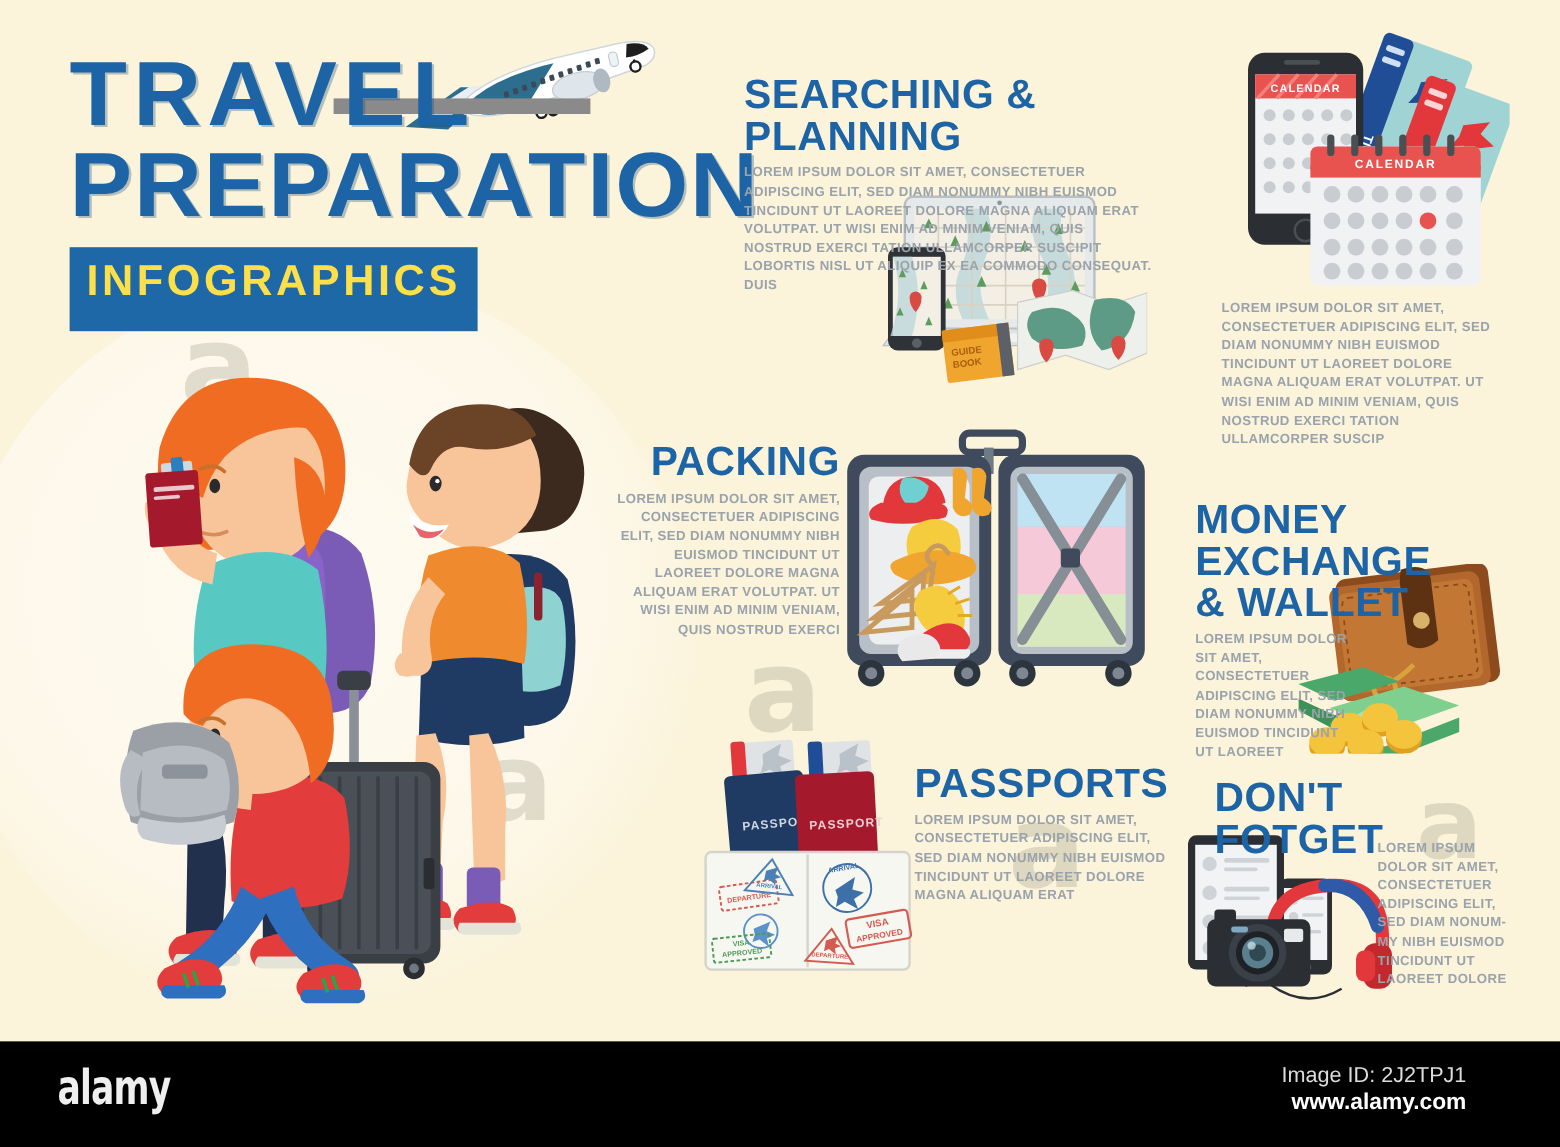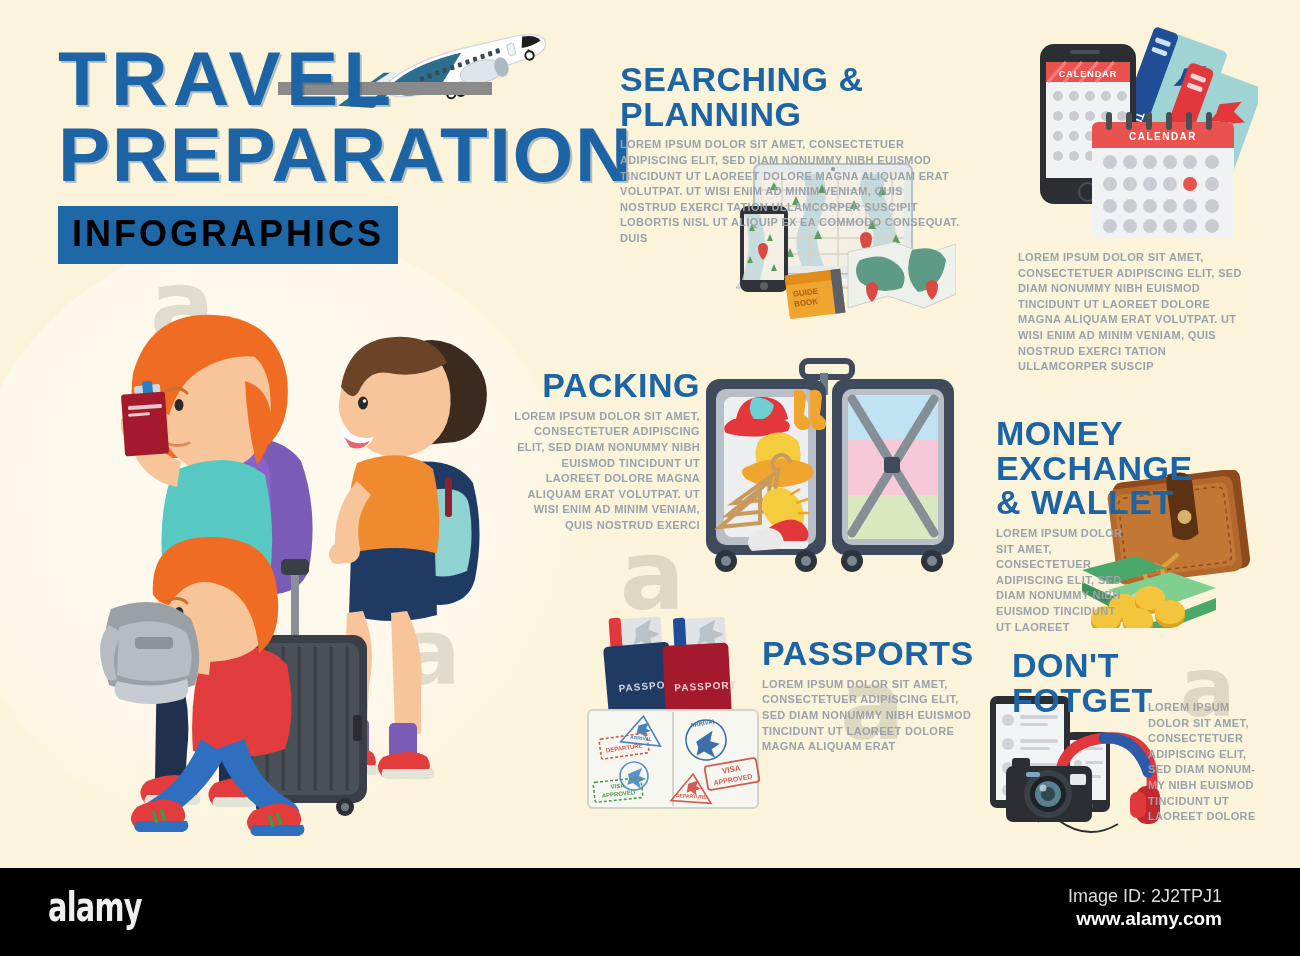--- a/index.html
+++ b/index.html
@@ -43,21 +43,21 @@
     text-shadow:2px 2px 0 rgba(16,70,115,.30);
   }
   .t-line.l1 { font-size:76px; letter-spacing:5px; }
   .t-line.l2 { font-size:76px; letter-spacing:1.5px; margin-top:6px; }
   .rule {
     position:absolute; left:278px; top:82px; width:214px; height:13px;
     background:#8a8a8a; z-index:5;
   }
   .badge {
     display:inline-block; margin-top:16px;
-    background:#1e68a8; color:#000000; padding:7px 14px 9px 14px;
+    background:#1e68a8; color:#fde047; padding:7px 14px 21px 14px;
     font-family:"Liberation Sans Narrow","Liberation Sans", sans-serif;
     font-weight:700; font-size:36px; letter-spacing:3px;
   }
 
   
   .sec { position:absolute; z-index:6; }
   .sec h2 {
     font-family:Liberation Sans, sans-serif;
     font-weight:700; color:#1c64a5; font-size:34px; line-height:1.02;
     letter-spacing:.5px; margin-bottom:6px;

